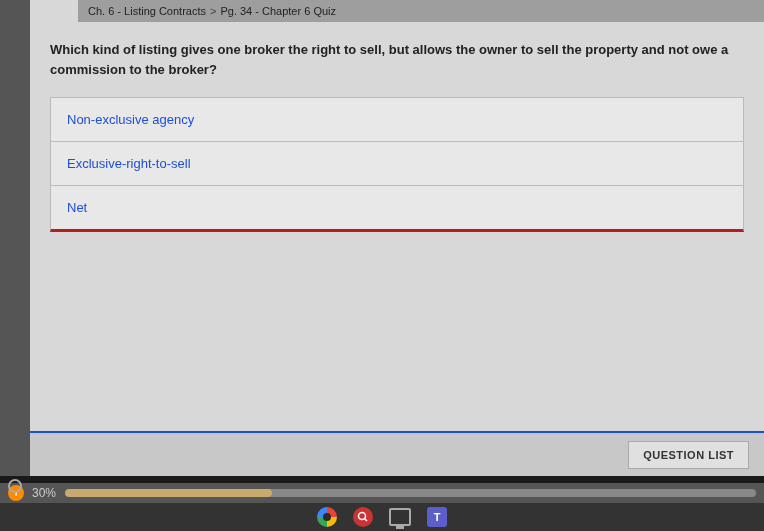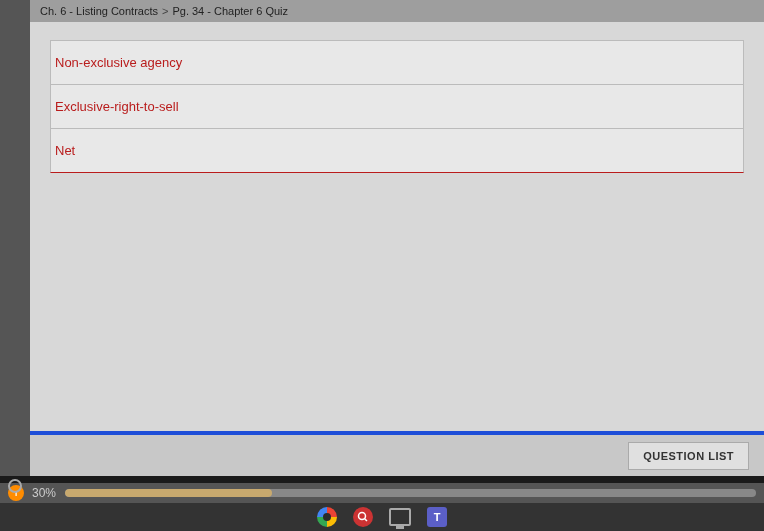--- a/index.html
+++ b/index.html
@@ -23,20 +23,21 @@
 
     .breadcrumb-bar {
       background: #9e9e9e;
       padding: 4px 10px;
       font-size: 11px;
       color: #222;
       display: flex;
       align-items: center;
       gap: 4px;
       height: 22px;
+      margin-left: 48px;
     }
 
     .breadcrumb-separator {
       color: #444;
       font-size: 11px;
     }
 
     .content-area {
       background: #d8d8d8;
       padding: 18px 20px 10px 20px;
@@ -47,42 +48,42 @@
       color: #222;
       font-weight: 600;
       line-height: 1.5;
       margin-bottom: 18px;
     }
 
     .answer-option {
       background: #e8e8e8;
       border: 1px solid #bbb;
       border-bottom: none;
-      padding: 14px 4px;
+      padding: 14px 16px;
       font-size: 13px;
-      color: #b91c1c;
+      color: #1d4ed8;
       cursor: pointer;
     }
 
     .answer-option:last-of-type {
-      border-bottom: 1px solid #b91c1c;
+      border-bottom: 3px solid #b91c1c;
     }
 
     .bottom-bar {
       position: absolute;
       bottom: 55px;
       left: 30px;
       right: 0;
       background: #c8c8c8;
       height: 45px;
       display: flex;
       align-items: center;
       justify-content: flex-end;
       padding: 0 15px;
-      border-top: 4px solid #1d4ed8;
+      border-top: 2px solid #1d4ed8;
     }
 
     .question-list-btn {
       background: #e0e0e0;
       border: 1px solid #aaa;
       padding: 7px 14px;
       font-size: 11px;
       font-weight: bold;
       color: #333;
       letter-spacing: 0.5px;
@@ -241,20 +242,21 @@
 
 <div class="main-container">
 
   <div class="breadcrumb-bar">
     <span>Ch. 6 - Listing Contracts</span>
     <span class="breadcrumb-separator">&gt;</span>
     <span>Pg. 34 - Chapter 6 Quiz</span>
   </div>
 
   <div class="content-area">
+    <div class="question-text">Which kind of listing gives one broker the right to sell, but allows the owner to sell the property and not owe a commission to the broker?</div>
 
     <div class="answer-option">Non-exclusive agency</div>
     <div class="answer-option">Exclusive-right-to-sell</div>
     <div class="answer-option">Net</div>
   </div>
 </div>
 
 <div class="bottom-bar">
   <button class="question-list-btn">QUESTION LIST</button>
 </div>

